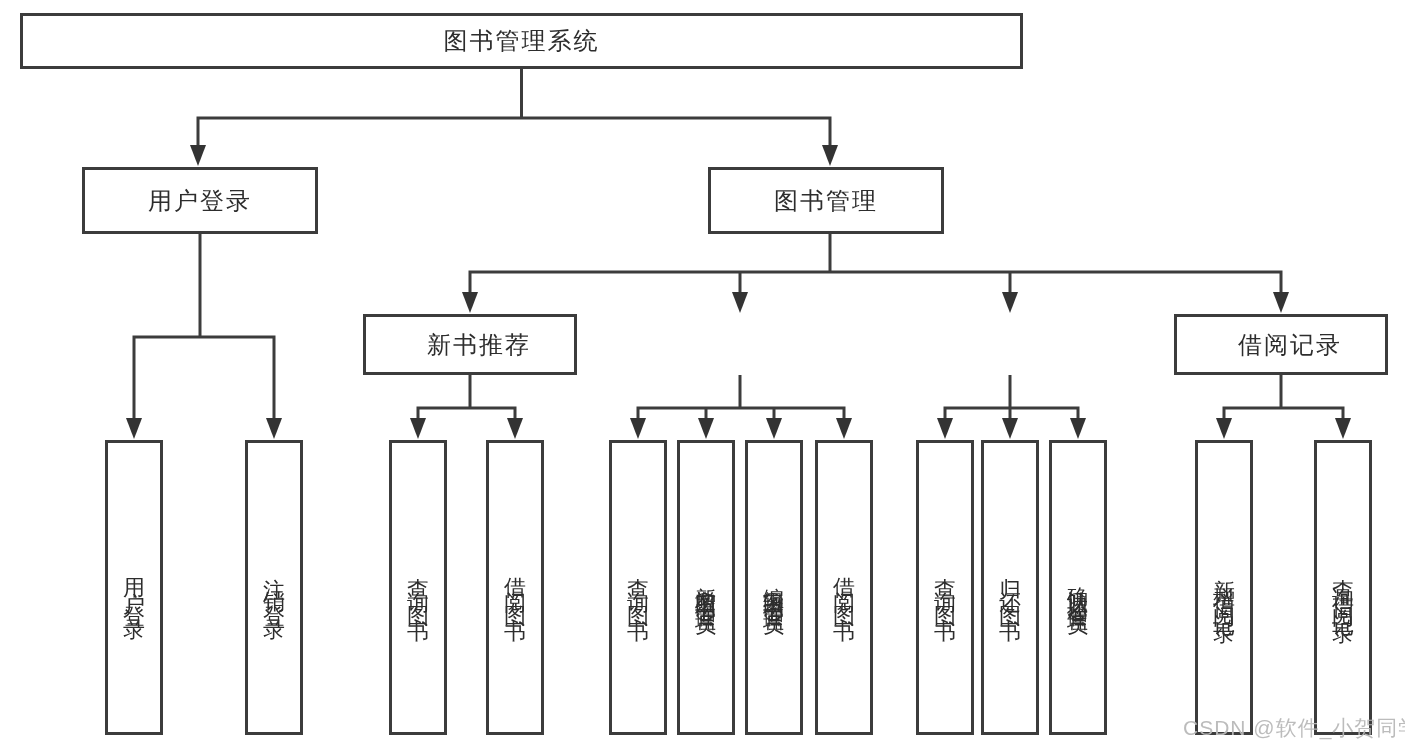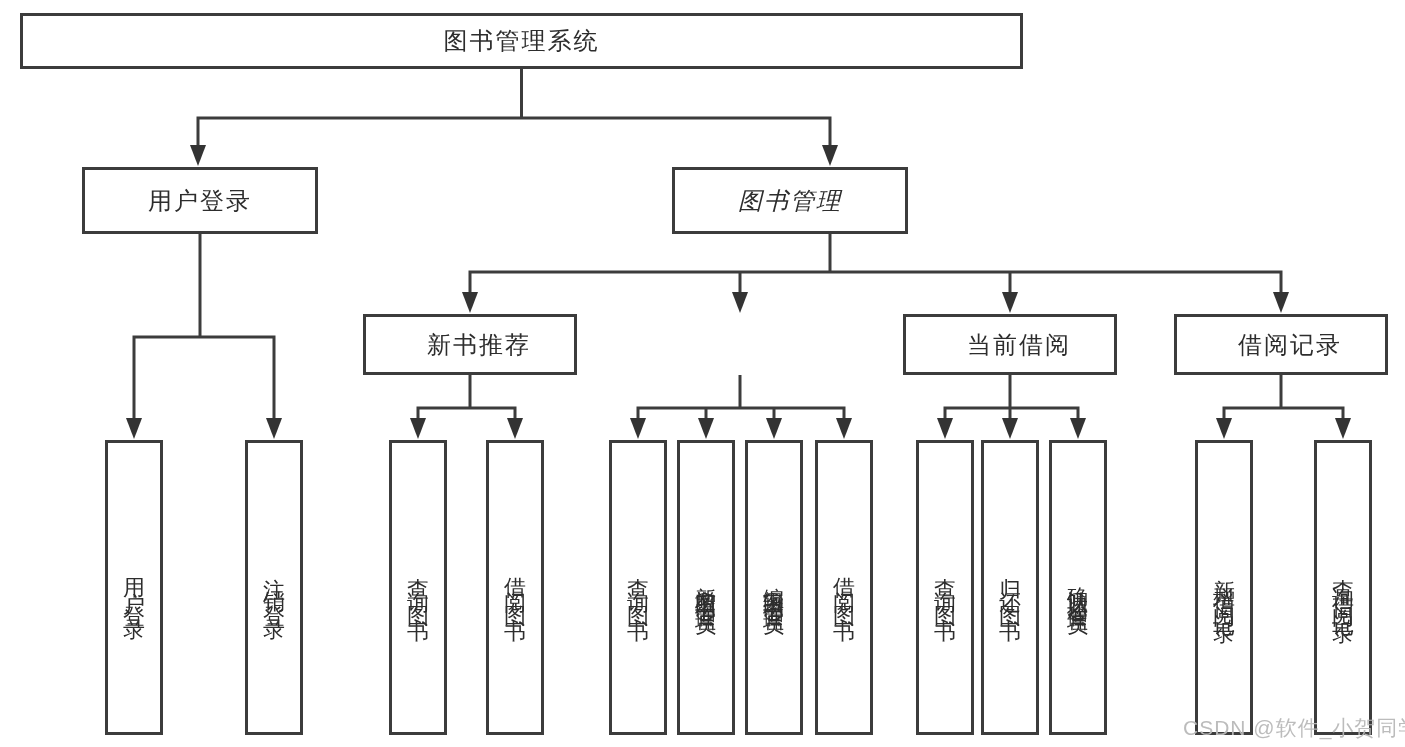--- a/index.html
+++ b/index.html
@@ -32,21 +32,21 @@
     z-index: 2;
   }
   .hlabel {
     font-size: 24px;
     letter-spacing: 2px;
     white-space: nowrap;
   }
   .box.root  { left: 20px;  top: 13px;  width: 1003px; height: 56px; }
   .box.l2    { top: 167px; width: 236px; height: 67px; }
   .box.l2.a  { left: 82px; }
-  .box.l2.b  { left: 672px; font-style: italic; }
+  .box.l2.b  { left: 708px; }
   .box.l3    { top: 314px; width: 214px; height: 61px; padding-left: 18px; }
   .box.leaf  { top: 440px; width: 58px; height: 295px; }
   .vtext {
     writing-mode: vertical-rl;
     text-orientation: mixed;
     font-size: 22px;
     letter-spacing: 14px;
     color: #2d2d2d;
     line-height: 1;
   }
@@ -128,23 +128,20 @@
   <div class="box l2 a">
     <span class="hlabel">用户登录</span>
   </div>
   <div class="box l2 b">
     <span class="hlabel">图书管理</span>
   </div>
 
   <div class="box l3" style="left:363px">
     <span class="hlabel">新书推荐</span>
   </div>
-  <div class="box l3" style="left:903px">
-    <span class="hlabel">当前借阅</span>
-  </div>
   <div class="box l3" style="left:1174px">
     <span class="hlabel">借阅记录</span>
   </div>
 
   <div class="box leaf" style="left:105px">
     <span class="vtext">用户登录</span>
   </div>
   <div class="box leaf" style="left:245px">
     <span class="vtext">注销登录</span>
   </div>

